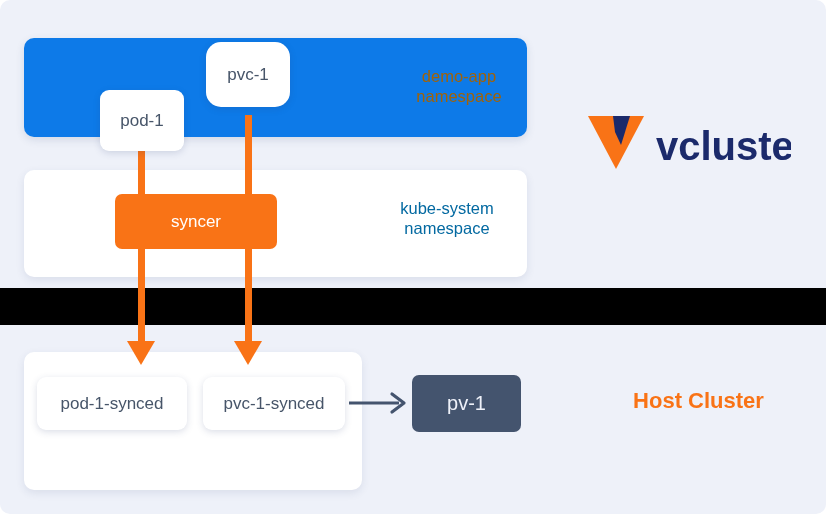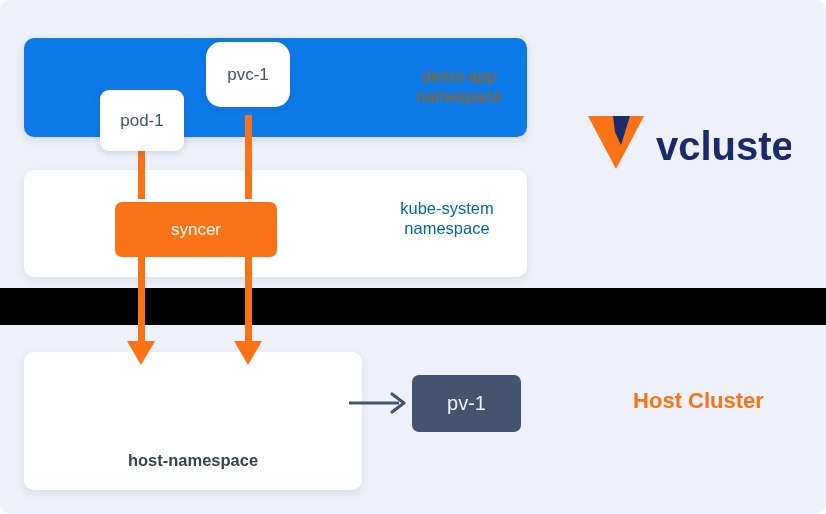--- a/index.html
+++ b/index.html
@@ -94,21 +94,21 @@
   }
   .card-pod1    { left: 100px; top: 58px;  width: 84px;  height: 61px; margin-top: 32px; }
   .card-pvc1    { left: 206px; top: 42px;  width: 84px;  height: 65px; border-radius: 15px; }
   .card-pod1s   { left: 37px;  top: 377px; width: 150px; height: 53px; }
   .card-pvc1s   { left: 203px; top: 377px; width: 142px; height: 53px; }
 
   
   .syncer-box {
     position: absolute;
     left: 115px;
-    top: 202px;
+    top: 194px;
     width: 162px;
     height: 55px;
     background: #f97316;
     border-radius: 7px;
     display: flex;
     align-items: center;
     justify-content: center;
     color: #ffffff;
     font-size: 17px;
     z-index: 7;
@@ -235,22 +235,23 @@
 
   <div class="syncer-box">syncer</div>
 
   <div class="divider-band"></div>
 
   <div class="conn conn-left" style="top:288px;height:37px;z-index:3;"></div>
   <div class="conn conn-right" style="top:288px;height:37px;z-index:3;"></div>
 
   <div class="host-ns-box"></div>
 
-
-  <div class="host-ns-label">host-namespace</div>
+  <div class="card card-pod1s">pod-1-synced</div>
+  <div class="card card-pvc1s">pvc-1-synced</div>
+
 
   <svg class="pv-arrow" viewBox="0 0 62 26">
     <line x1="0" y1="13" x2="50" y2="13" stroke="#44546e" stroke-width="3"></line>
     <polyline points="43,4 55,13 43,22" fill="none" stroke="#44546e" stroke-width="3.2" stroke-linecap="round" stroke-linejoin="round"></polyline>
   </svg>
 
   <div class="pv-box">pv-1</div>
 
   <div class="host-cluster-title">Host Cluster</div>
 

